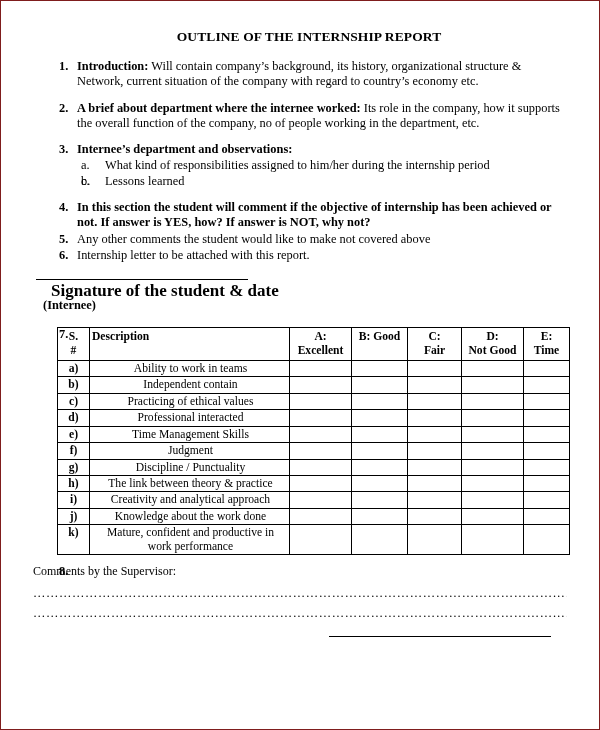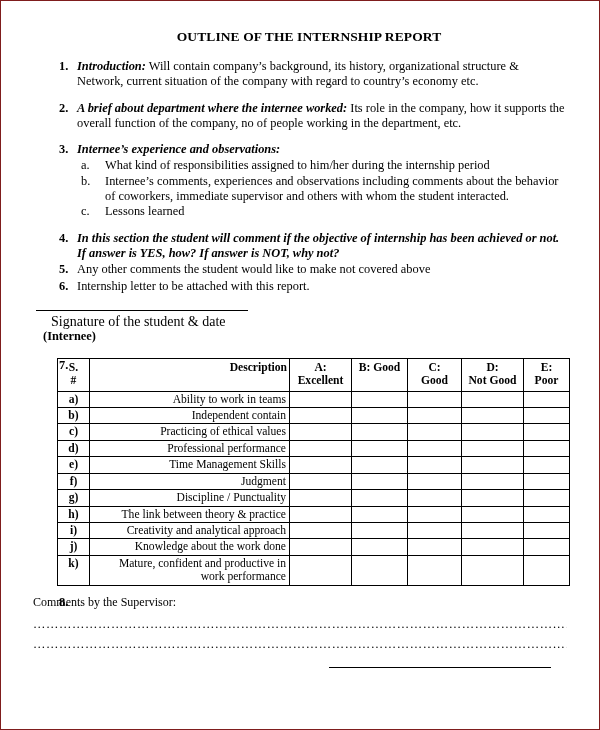--- a/index.html
+++ b/index.html
@@ -53,21 +53,21 @@
     margin-bottom: 11px;
   }
   .olitem.tight { margin-bottom: 1px; }
   .olitem .num {
     position: absolute;
     left: 26px;
     top: 0;
     font-weight: bold;
     font-size: 12.4px;
   }
-  .lead { font-weight: bold; font-style: italic; }
+  .lead { font-weight: bold; }
 
   
   .sublist {
     margin: 0;
     padding: 0;
     list-style: none;
   }
   .sublist li {
     position: relative;
     padding-left: 28px;
@@ -87,22 +87,22 @@
     margin-bottom: 14px;
   }
   .sig-rule {
     width: 212px;
     height: 0;
     border-top: 1.4px solid #000;
     margin-left: 3px;
     margin-bottom: 3px;
   }
   .sig-line1 {
-    font-weight: normal;
-    font-size: 14px;
+    font-weight: bold;
+    font-size: 17px;
     line-height: 15px;
     padding-left: 18px;
   }
   .sig-line2 {
     font-weight: bold;
     font-size: 12.4px;
     line-height: 15px;
     text-align: left;
     width: 212px;
     padding-left: 10px;
@@ -137,28 +137,28 @@
     line-height: 13.4px;
     padding: 1px 3px;
     vertical-align: top;
   }
   table.eval thead th {
     font-weight: bold;
     text-align: center;
     padding: 2px 2px 3px 2px;
     height: 32px;
   }
-  table.eval thead th.desc { text-align: right; }
+  table.eval thead th.desc { text-align: left; }
   table.eval tbody td.sn {
     text-align: center;
     font-weight: bold;
     height: 15px;
   }
   table.eval tbody td.desc {
-    text-align: right;
+    text-align: center;
     padding-left: 5px;
   }
   table.eval tbody td.mark { }
   col.c-sn   { width: 32px; }
   col.c-desc { width: 200px; }
   col.c-a    { width: 62px; }
   col.c-b    { width: 56px; }
   col.c-c    { width: 54px; }
   col.c-d    { width: 62px; }
   col.c-e    { width: 46px; }
@@ -220,31 +220,30 @@
         <span class="lead">Introduction:</span><span> Will contain company’s background, its history, organizational structure &amp; Network, current situation of the company with regard to country’s economy etc.</span>
       </li>
 
       <li class="olitem">
         <span class="num">2.</span>
         <span class="lead">A brief about department where the internee worked:</span><span> Its role in the company, how it supports the overall function of the company, no of people working in the department, etc.</span>
       </li>
 
       <li class="olitem tight">
         <span class="num">3.</span>
-        <span class="lead">Internee’s experience and observations:</span>
+        <span class="lead">Internee’s department and observations:</span>
       </li>
 
       <ul class="sublist">
         <li>
           <span class="slet">a.</span>
           <span>What kind of responsibilities assigned to him/her during the internship period</span>
         </li>
         <li>
           <span class="slet">b.</span>
-          <span>Internee’s comments, experiences and observations including comments about the behavior of coworkers, immediate supervisor and others with whom the student interacted.</span>
         </li>
         <li>
           <span class="slet">c.</span>
           <span>Lessons learned</span>
         </li>
       </ul>
 
       <li class="olitem tight" style="margin-top:11px;">
         <span class="num">4.</span>
         <span class="lead">In this section the student will comment if the objective of internship has been achieved or not. If answer is YES, how? If answer is NOT, why not?</span>
@@ -293,29 +292,29 @@
           </th>
           <th>
             <span class="hdr-l1">A:</span>
             <span class="hdr-l2">Excellent</span>
           </th>
           <th>
             <span class="hdr-l1">B: Good</span>
           </th>
           <th>
             <span class="hdr-l1">C:</span>
-            <span class="hdr-l2">Good</span>
+            <span class="hdr-l2">Fair</span>
           </th>
           <th>
             <span class="hdr-l1">D:</span>
             <span class="hdr-l2">Not Good</span>
           </th>
           <th>
             <span class="hdr-l1">E:</span>
-            <span class="hdr-l2">Poor</span>
+            <span class="hdr-l2">Time</span>
           </th>
         </tr>
       </thead>
       <tbody>
         <tr>
           <td class="sn">a)</td>
           <td class="desc">Ability to work in teams</td>
           <td class="mark"></td>
           <td class="mark"></td>
           <td class="mark"></td>
@@ -335,21 +334,21 @@
           <td class="sn">c)</td>
           <td class="desc">Practicing of ethical values</td>
           <td class="mark"></td>
           <td class="mark"></td>
           <td class="mark"></td>
           <td class="mark"></td>
           <td class="mark"></td>
         </tr>
         <tr>
           <td class="sn">d)</td>
-          <td class="desc">Professional performance</td>
+          <td class="desc">Professional interacted</td>
           <td class="mark"></td>
           <td class="mark"></td>
           <td class="mark"></td>
           <td class="mark"></td>
           <td class="mark"></td>
         </tr>
         <tr>
           <td class="sn">e)</td>
           <td class="desc">Time Management Skills</td>
           <td class="mark"></td>

